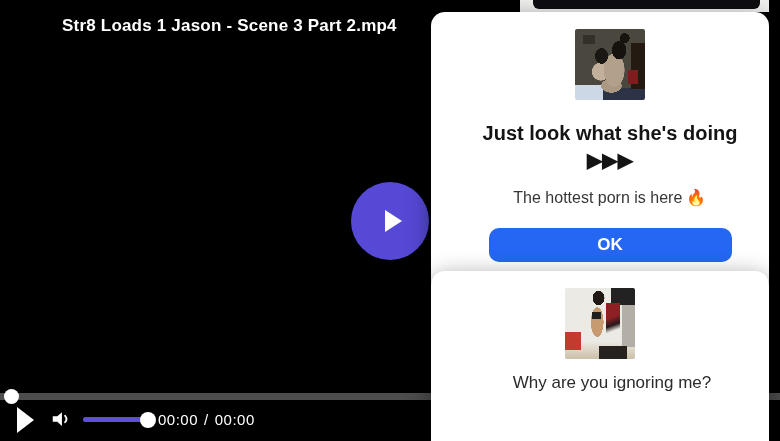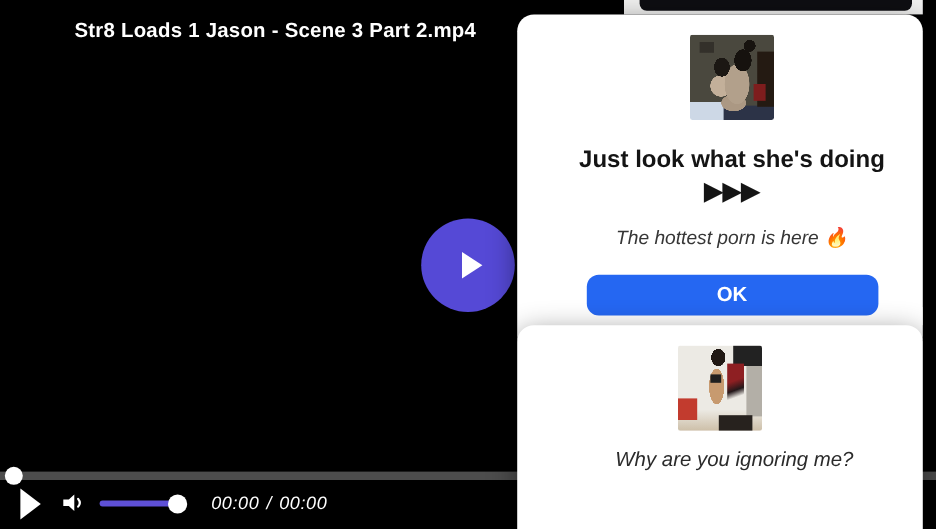--- a/index.html
+++ b/index.html
@@ -49,22 +49,22 @@
   }
   .vol{
     position:absolute; left:83px; top:17px; width:65px; height:5px;
     background:#5e50d6; border-radius:3px; cursor:pointer;
   }
   .vol-thumb{
     position:absolute; right:-8px; top:-5px; width:16px; height:16px;
     border-radius:50%; background:#fff; cursor:pointer;
   }
   .time{
-    position:absolute; left:176px; top:11px; color:#fff; font-size:15px;
-    display:flex; gap:6px; letter-spacing:.5px;font-style:italic;
+    position:absolute; left:158px; top:11px; color:#fff; font-size:15px;
+    display:flex; gap:6px; letter-spacing:.5px;
   }
 
   
   .bg-panel-top{
     position:absolute; left:520px; top:0; width:249px; height:12px;
     background:#f1f1f0; z-index:2;
   }
   .bg-panel-top .dark-bar{
     position:absolute; left:13px; top:0; width:227px; height:9px;
     background:#0e0e12; border-radius:0 0 6px 6px;
@@ -115,21 +115,21 @@
       radial-gradient(ellipse 9px 21px at 46% 48%, #c79a6f 0 70%, transparent 71%),
       linear-gradient(#c23b2e,#c23b2e) left 0 bottom 9px / 16px 18px no-repeat,
       linear-gradient(#27221e,#27221e) right 8px bottom 0 / 28px 13px no-repeat,
       linear-gradient(#222,#222) right 0 top 0 / 24px 17px no-repeat,
       linear-gradient(#b3afa7,#b3afa7) right 0 top 17px / 13px 42px no-repeat,
       linear-gradient(180deg, #eceae4 0 75%, #cdbfa8 100%);
   }
   .card-heading{
     margin:20px 12px 0; font-size:20px; font-weight:bold; color:#141414; line-height:27px;
   }
-  .card-message{ margin-top:14px; font-size:16px; color:#363636;font-style:italic; }
+  .card-message{ margin-top:14px; font-size:16px; color:#363636; }
   .card-2 .card-message{ font-size:17px; color:#2b2b2b;margin-left:24px; }
   .ok-btn{
     display:block; margin:21px auto 0; width:243px; height:34px;
     background:#2567f2; color:#fff; font-family:"Liberation Sans",sans-serif;
     font-size:17px; font-weight:bold; border:none; border-radius:10px; cursor:pointer;
   }
 </style>
 </head>
 <body>
 

